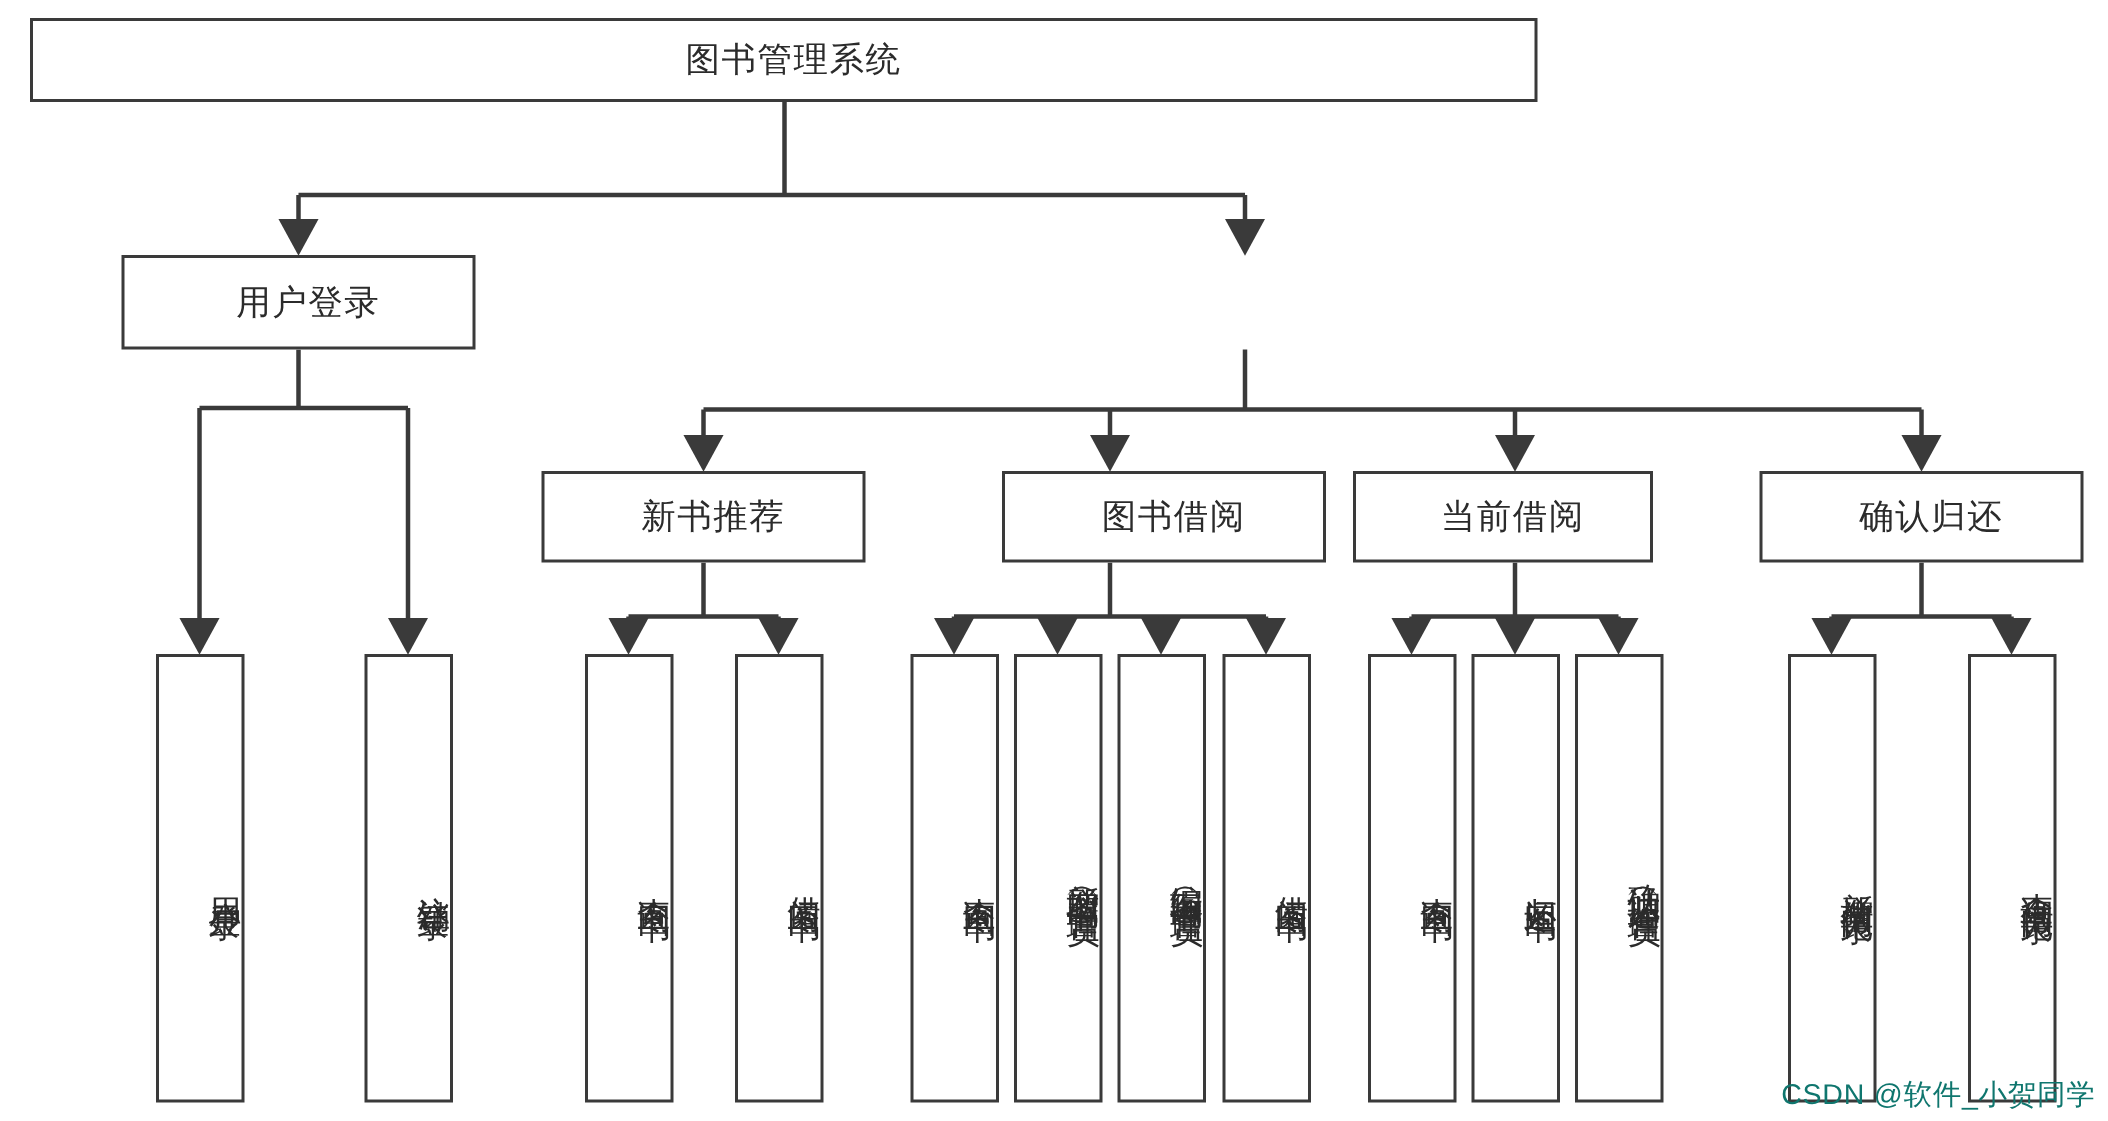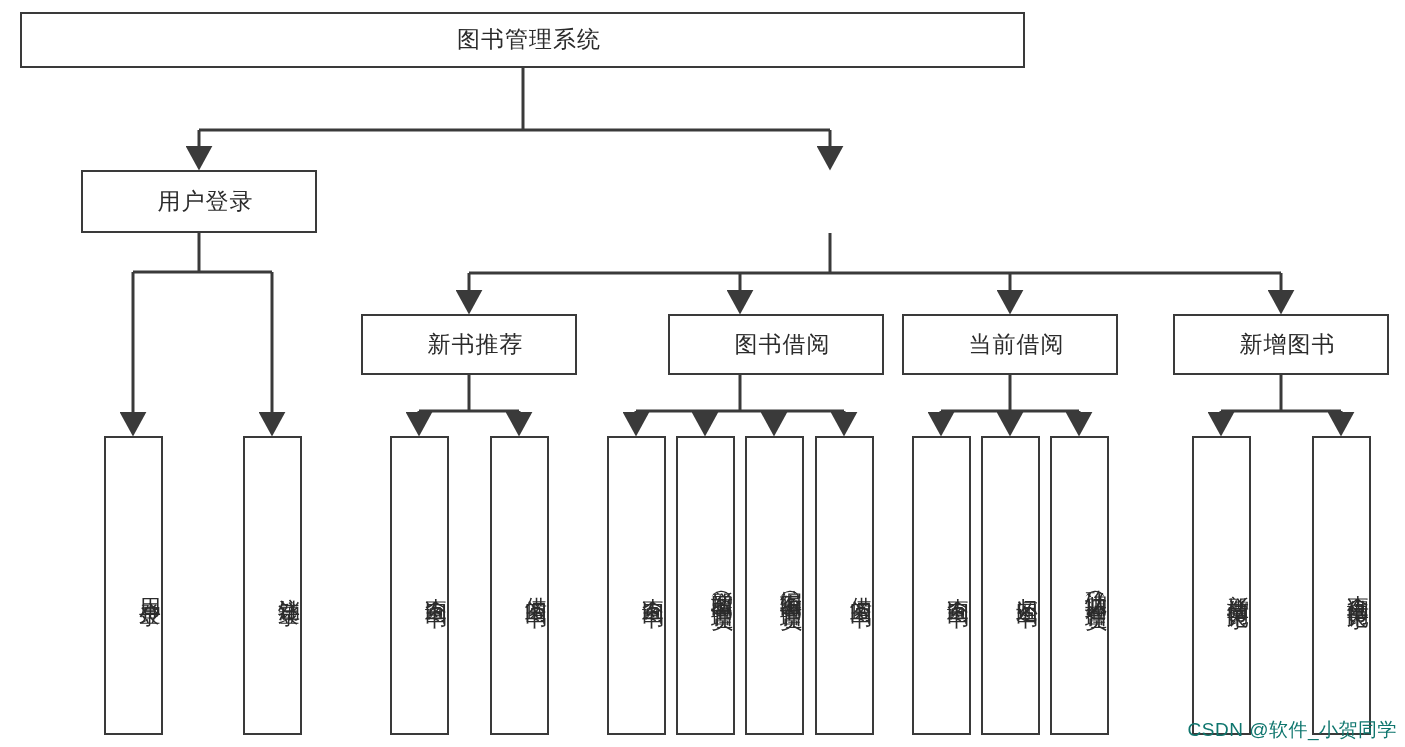--- a/index.html
+++ b/index.html
@@ -136,25 +136,25 @@
   <div class="node horiz" style="left:81px; top:170px; width:236px; height:63px;">
     <span class="node-label">用户登录</span>
   </div>
 
   <div class="node horiz" style="left:361px; top:314px; width:216px; height:61px;text-align:right;">
     <span class="node-label">新书推荐</span>
   </div>
   <div class="node horiz" style="left:632px; top:314px; width:216px; height:61px;margin-left:36px;">
     <span class="node-label">图书借阅</span>
   </div>
-  <div class="node horiz" style="left:902px; top:314px; width:216px; height:61px;">
+  <div class="node horiz" style="left:902px; top:314px; width:200px; height:61px;">
     <span class="node-label">当前借阅</span>
   </div>
   <div class="node horiz" style="left:1173px; top:314px; width:216px; height:61px;">
-    <span class="node-label">新增图书</span>
+    <span class="node-label">确认归还</span>
   </div>
 
   <div class="node vert" style="left:104px; top:436px; width:59px; height:299px;">
     <span class="node-label">用户登录</span>
   </div>
   <div class="node vert" style="left:243px; top:436px; width:59px; height:299px;">
     <span class="node-label">注销登录</span>
   </div>
 
   <div class="node vert" style="left:390px; top:436px; width:59px; height:299px;">

